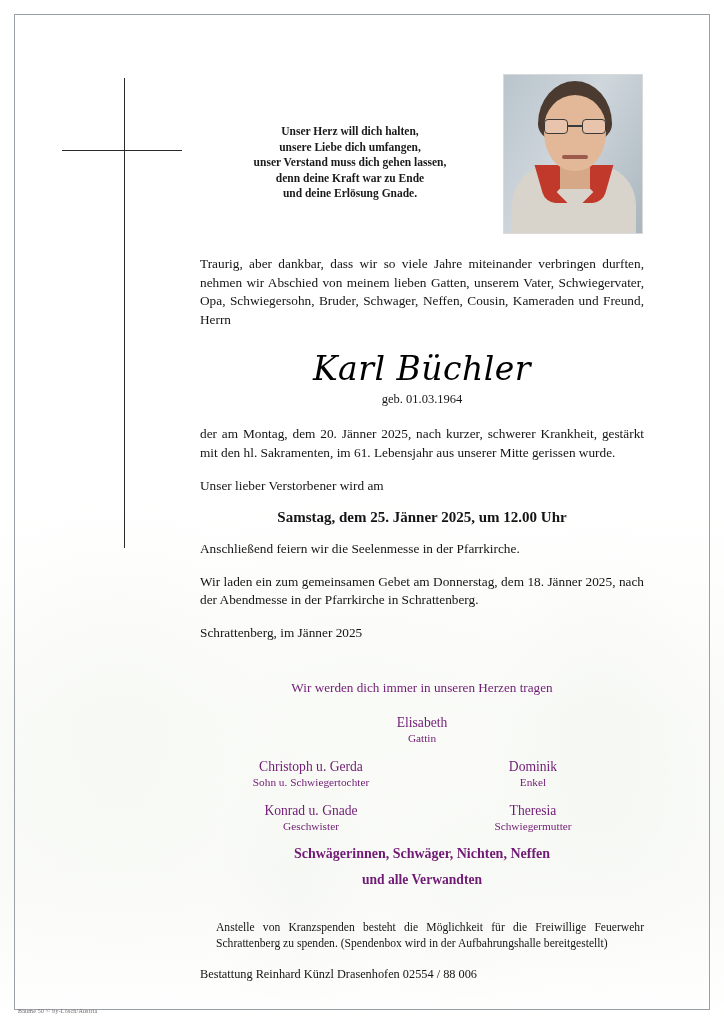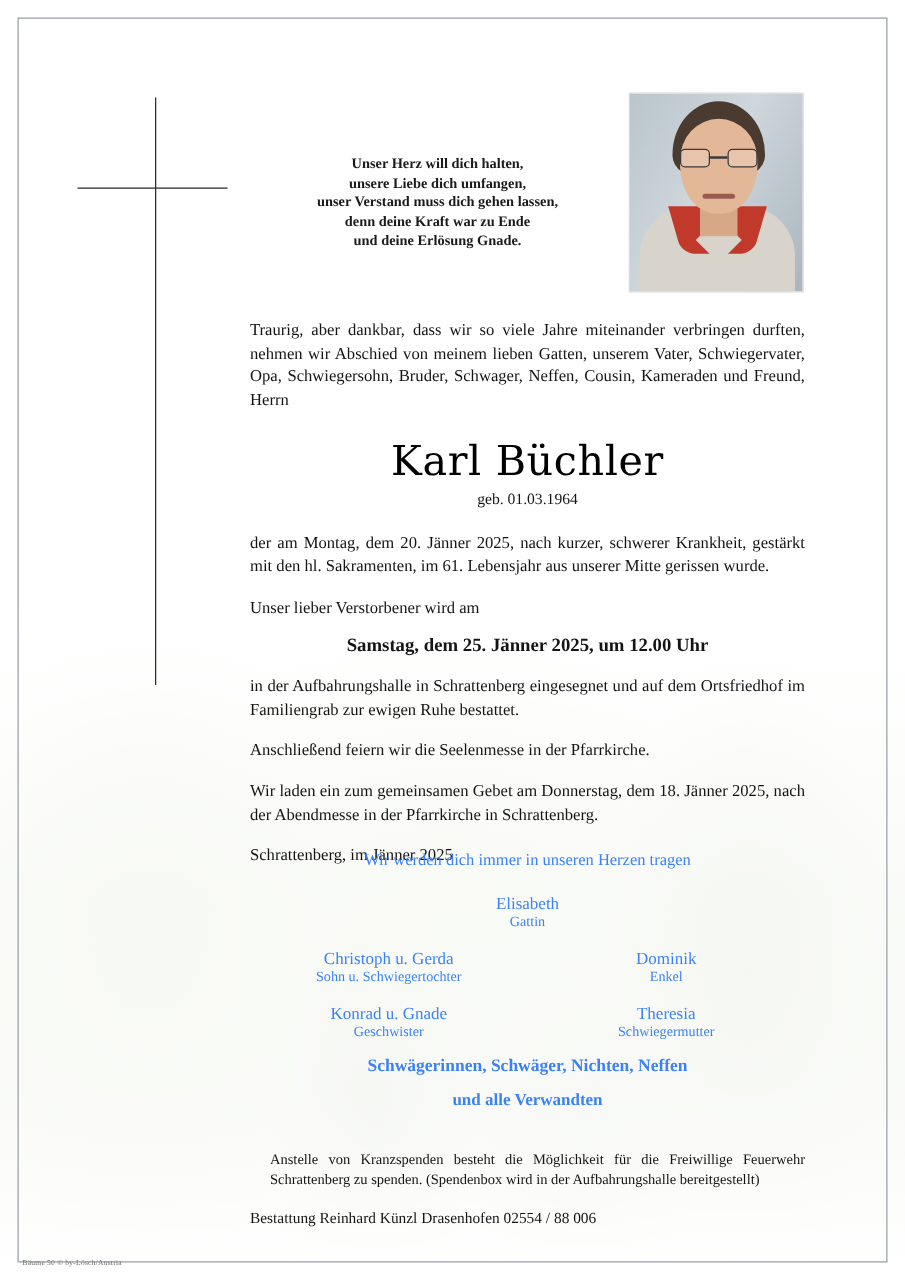--- a/index.html
+++ b/index.html
@@ -152,20 +152,21 @@
   .para {
     font-size: 13.3px;
     line-height: 18.6px;
     margin: 0 0 14px 0;
     text-align: justify;
   }
   .para.nojust { text-align: left; }
 
   .name {
     font-family: "DejaVu Serif", serif;
+    font-style: italic;
     font-size: 33px;
     text-align: center;
     margin: 20px 0 4px 0;
     letter-spacing: 0.5px;
     color: #000;
   }
   .born {
     text-align: center;
     font-size: 12.5px;
     margin: 0 0 18px 0;
@@ -176,21 +177,21 @@
     font-size: 15px;
     margin: 12px 0 14px 0;
   }
 
   
   .family {
     position: absolute;
     left: 200px; top: 680px;
     width: 444px;
     text-align: center;
-    color: #3b82f6;
+    color: #701a75;
   }
   .family .lead {
     font-size: 13.2px;
     margin-bottom: 18px;
   }
   .fam-row {
     display: flex;
     justify-content: center;
     margin-bottom: 12px;
   }
@@ -285,21 +286,20 @@
       <div>und deine Erlösung Gnade.</div>
     </div>
 
     <div class="body-block">
       <p class="para">Traurig, aber dankbar, dass wir so viele Jahre miteinander verbringen durften, nehmen wir Abschied von meinem lieben Gatten, unserem Vater, Schwiegervater, Opa, Schwiegersohn, Bruder, Schwager, Neffen, Cousin, Kameraden und Freund, Herrn</p>
       <div class="name">Karl Büchler</div>
       <div class="born">geb. 01.03.1964</div>
       <p class="para">der am Montag, dem 20. Jänner 2025, nach kurzer, schwerer Krankheit, gestärkt mit den hl. Sakramenten, im 61. Lebensjahr aus unserer Mitte gerissen wurde.</p>
       <p class="para nojust">Unser lieber Verstorbener wird am</p>
       <div class="datebold">Samstag, dem 25. Jänner 2025, um 12.00 Uhr</div>
-      <p class="para">in der Aufbahrungshalle in Schrattenberg eingesegnet und auf dem Ortsfriedhof im Familiengrab zur ewigen Ruhe bestattet.</p>
       <p class="para nojust">Anschließend feiern wir die Seelenmesse in der Pfarrkirche.</p>
       <p class="para">Wir laden ein zum gemeinsamen Gebet am Donnerstag, dem 18. Jänner 2025, nach der Abendmesse in der Pfarrkirche in Schrattenberg.</p>
       <p class="para nojust">Schrattenberg, im Jänner 2025</p>
     </div>
 
     <div class="family">
       <div class="lead">Wir werden dich immer in unseren Herzen tragen</div>
 
       <div class="fam-row">
         <div class="fam-col single">

